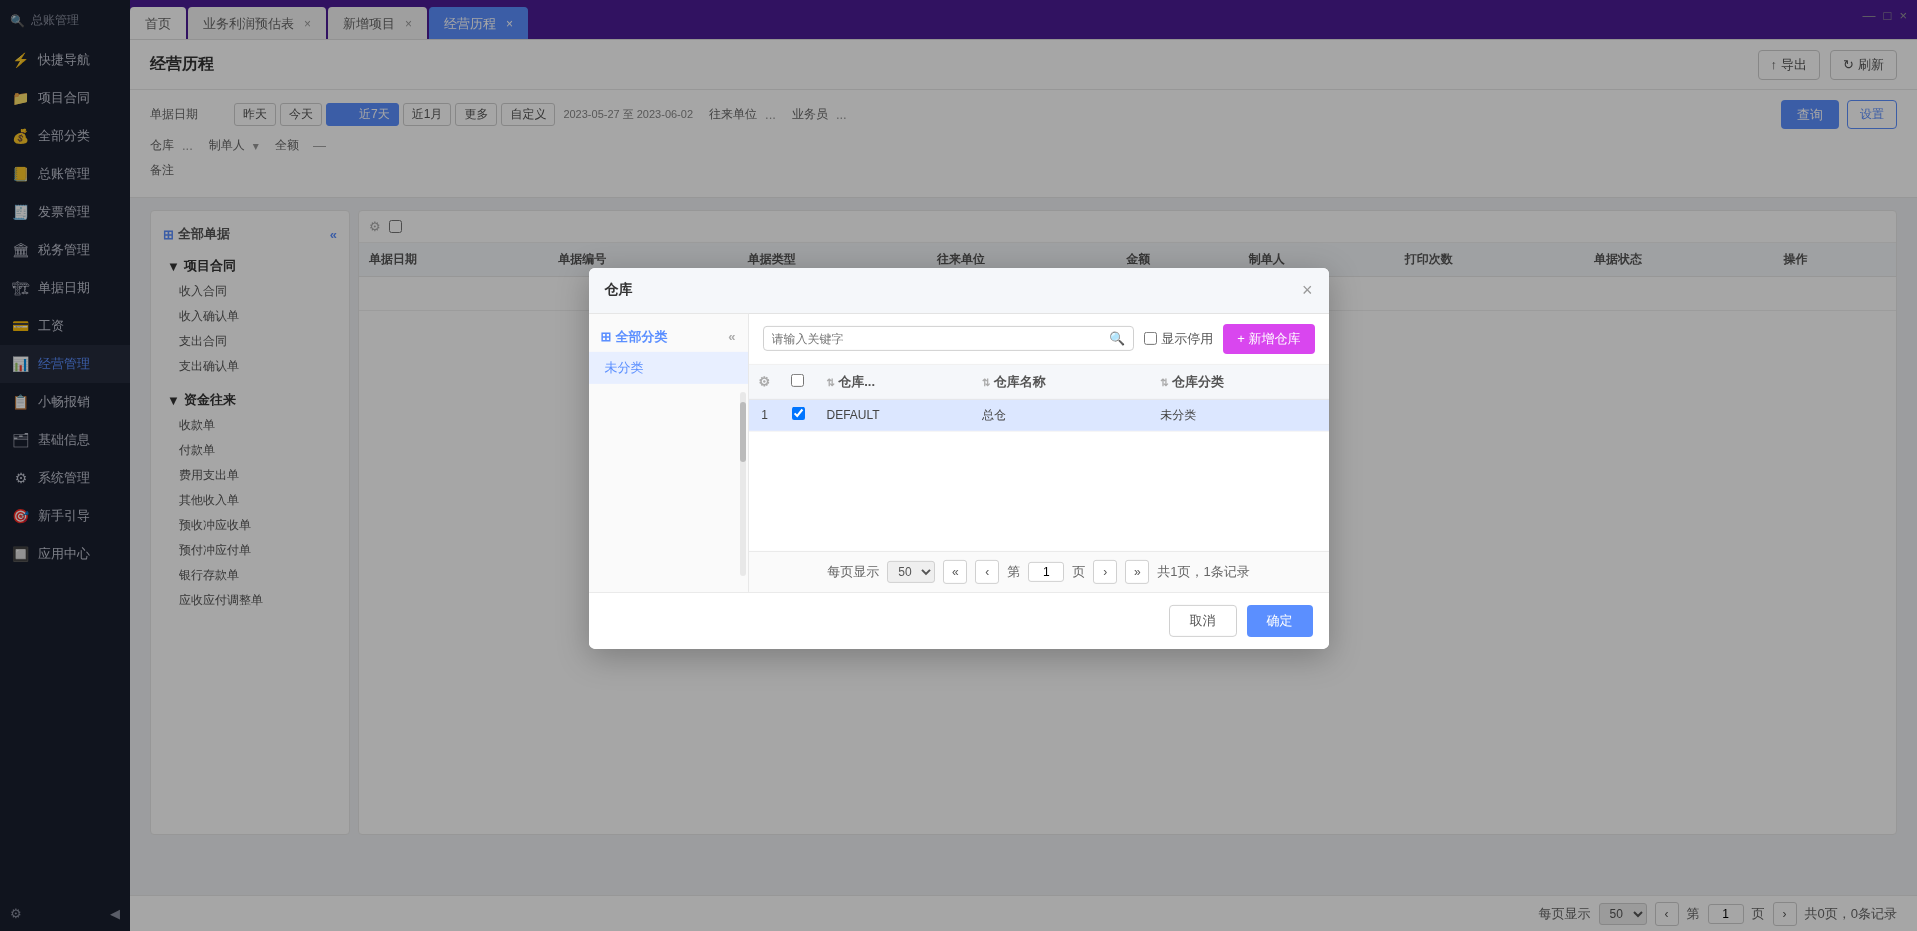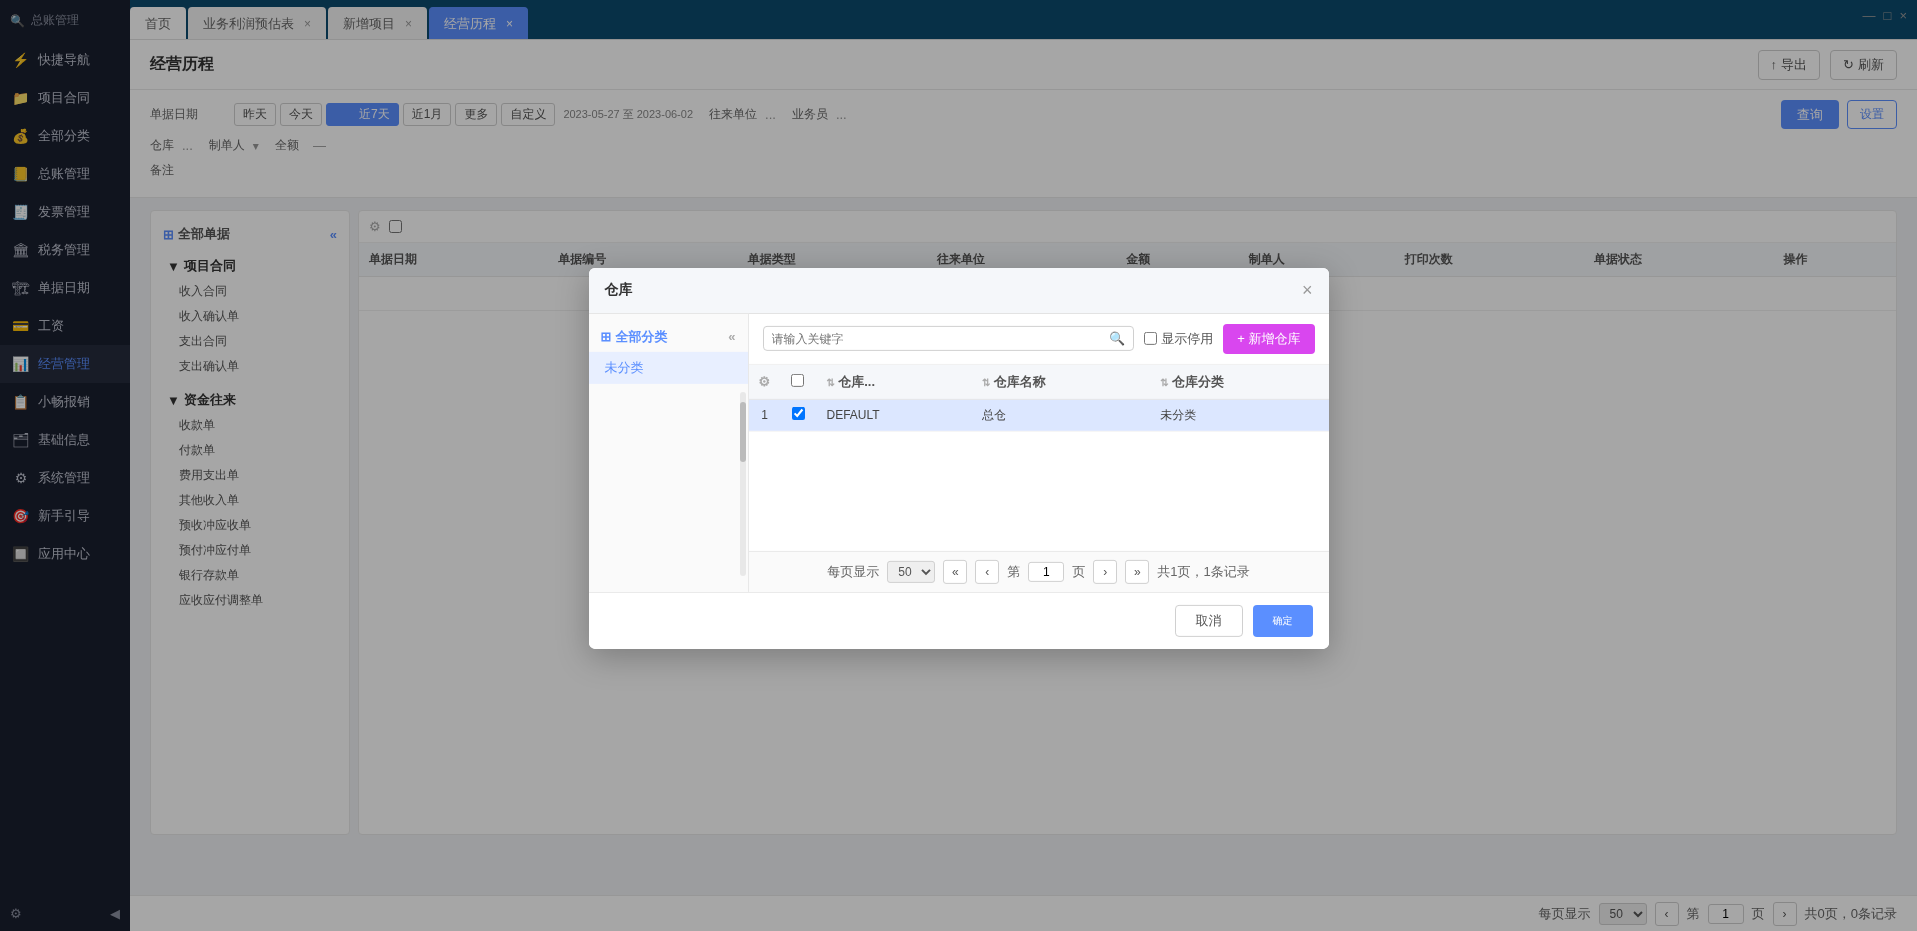--- a/index.html
+++ b/index.html
@@ -26,21 +26,21 @@
     }
 
     
     .main-area {
       position: absolute; left: 130px; top: 0; right: 0; height: 931px;
       background: #f0f2f5; display: flex; flex-direction: column;
     }
 
     
     .tab-bar {
-      height: 40px; background: #0c4a6e; display: flex; align-items: flex-end;
+      height: 40px; background: #4c1d95; display: flex; align-items: flex-end;
       border-bottom: 1px solid #e0e0e0; padding-left: 0; position: relative;
     }
     .tab {
       height: 32px; padding: 0 14px; display: flex; align-items: center; gap: 6px;
       color: #666; cursor: pointer; border: 1px solid transparent; border-bottom: none;
       background: #f5f5f5; margin-right: 2px; font-size: 13px; border-radius: 4px 4px 0 0;
     }
     .tab.active { background: #fff; border-color: #e0e0e0; color: #333; }
     .tab .close { color: #999; font-size: 12px; margin-left: 4px; }
     .tab-home { background: #fff; border-color: transparent; }
@@ -191,21 +191,21 @@
     .modal-actions {
       padding: 12px 16px; display: flex; justify-content: flex-end; gap: 10px;
       border-top: 1px solid #e8e8e8; background: #fff; border-radius: 0 0 6px 6px;
     }
     .btn-cancel {
       padding: 6px 20px; border: 1px solid #d0d0d0; background: #fff;
       border-radius: 4px; cursor: pointer; font-size: 13px; color: #555; text-align: right;
     }
     .btn-confirm {
       padding: 6px 20px; background: #5b8fff; color: #fff; border: none;
-      border-radius: 4px; cursor: pointer; font-size: 10px;
+      border-radius: 4px; cursor: pointer; font-size: 13px;
     }
     .col-num { color: #666; text-align: center; }
     .col-id { text-align: center; }
 
     
     .btn-settings {
       padding: 5px 12px; border: 1px solid #5b8fff; background: #fff;
       color: #5b8fff; border-radius: 4px; cursor: pointer; font-size: 12px;
     }
     .btn-query {

